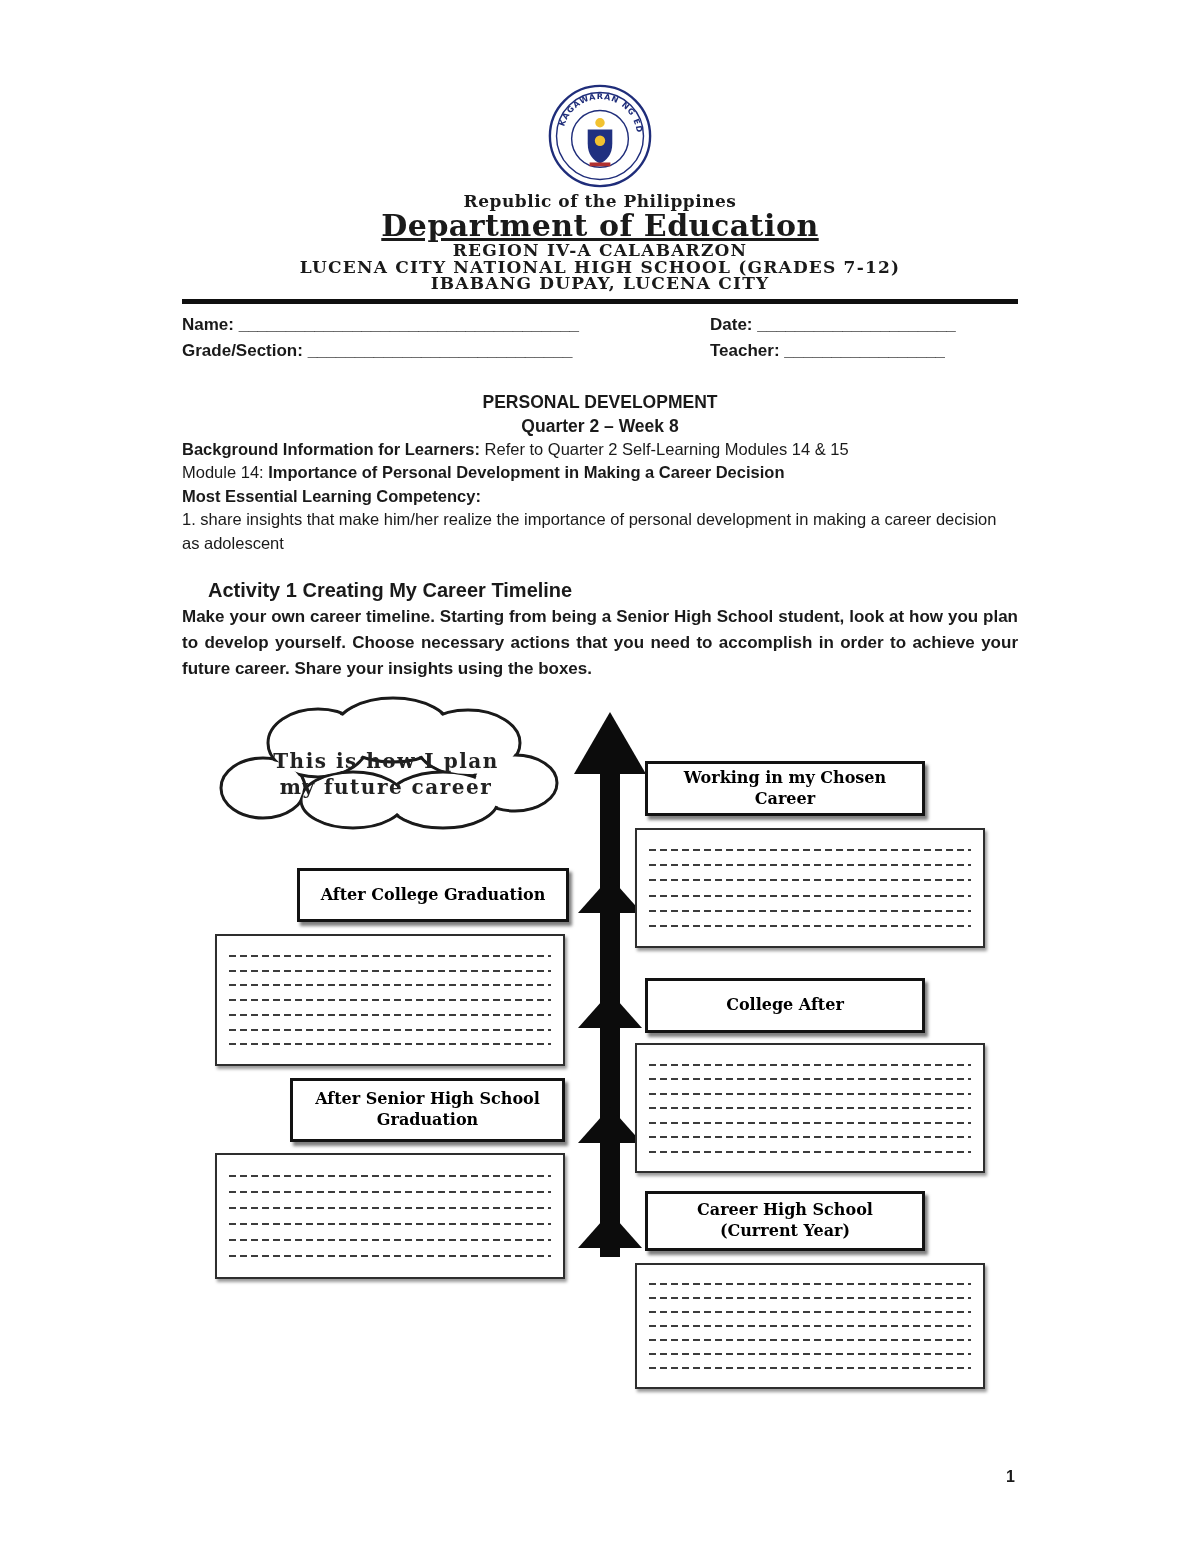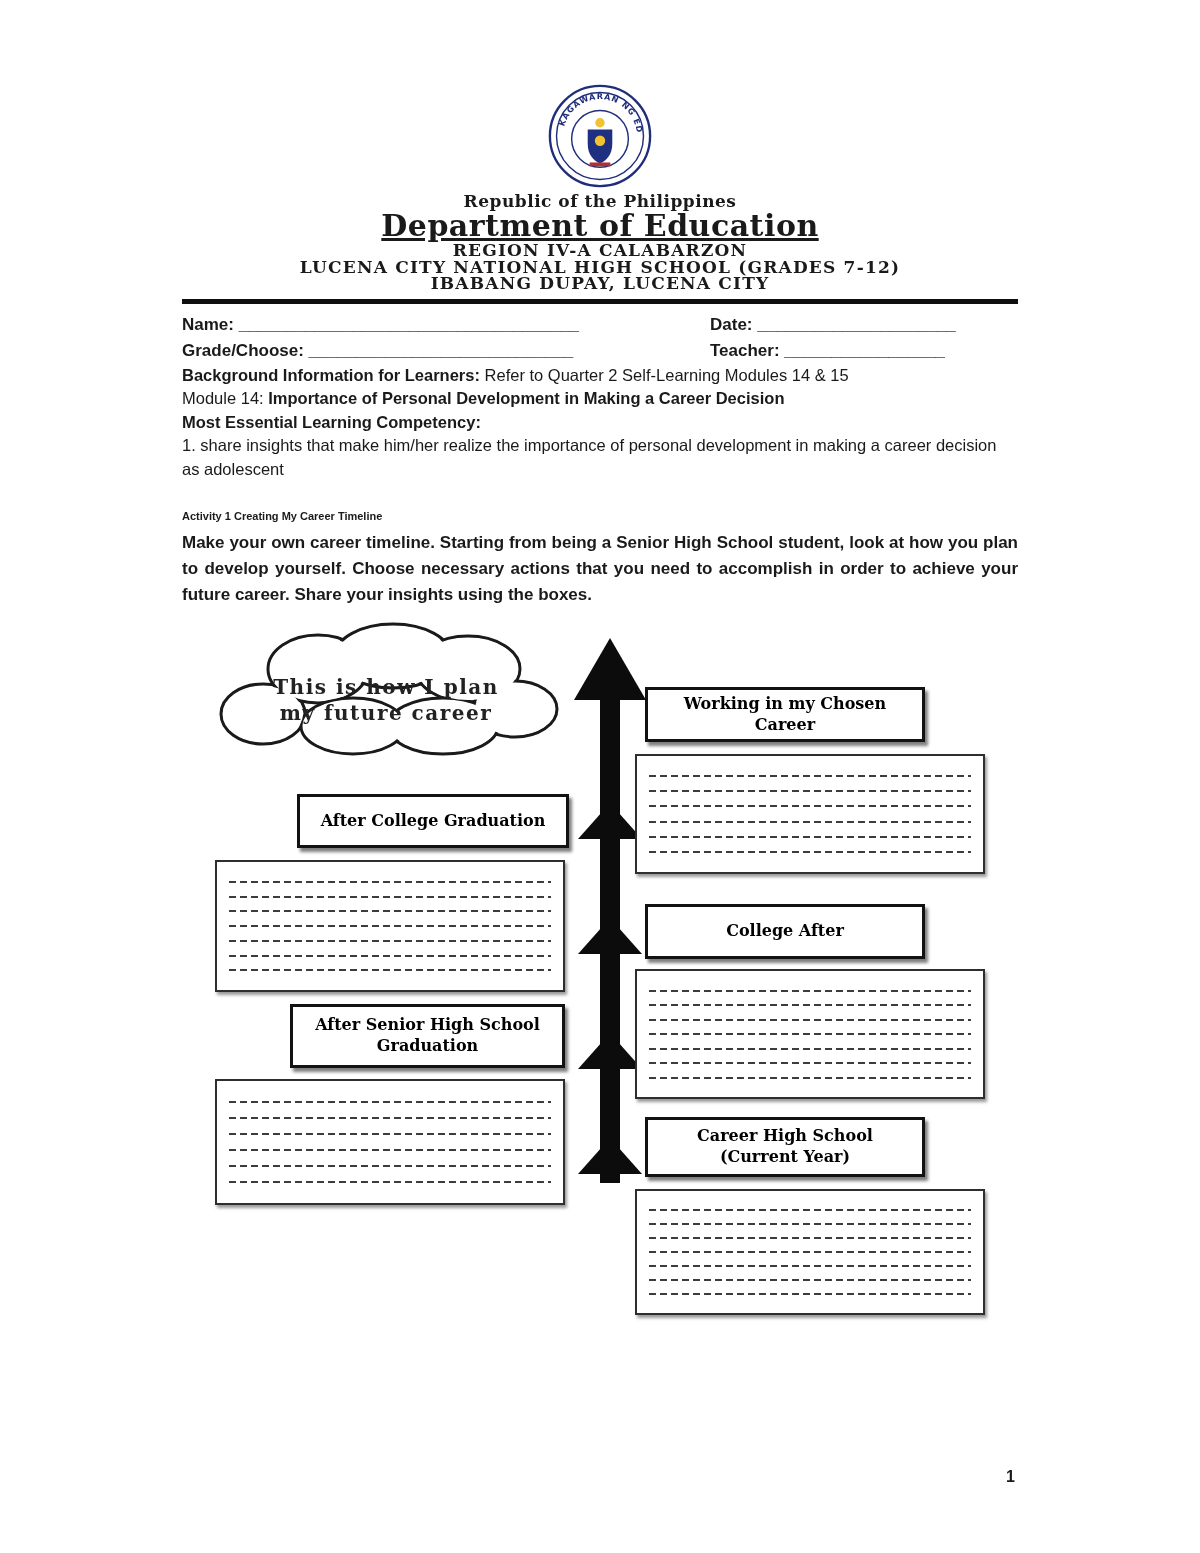--- a/index.html
+++ b/index.html
@@ -16,21 +16,21 @@
   .department{font-size:30px;line-height:30px;letter-spacing:.5px;text-decoration:underline;}
   .caps-line{font-family:"DejaVu Serif",serif;font-weight:700;font-size:17px;line-height:14.5px;margin-top:2px;letter-spacing:1.2px;}
   .divider{height:5px;background:#0f0f0f;margin:8px 0 8px;}
   .fields-row{display:flex;font-size:17px;font-weight:700;line-height:26px;}
   .fields-left{width:528px;white-space:nowrap;overflow:hidden;}
   .fields-right{white-space:nowrap;overflow:hidden;}
   .center-title{text-align:center;font-weight:700;font-size:17.5px;line-height:24px;margin-top:26px;}
   .info{font-size:16.5px;line-height:23.5px;}
   .bold{font-weight:700;}
   .activity{margin-top:22px;}
-  .activity-title{font-weight:700;font-size:11px;line-height:26px;}
+  .activity-title{font-weight:700;font-size:20px;line-height:26px;margin-left:26px;}
   .activity-text{font-weight:700;font-size:17px;line-height:26px;text-align:justify;margin-top:1px;}
   .diagram{position:relative;width:1200px;height:748px;margin-top:4px;}
   .diagram .abs{position:absolute;}
   .stage-box{
     position:absolute;background:#fff;border:3px solid #121212;
     box-shadow:3px 4px 3px rgba(0,0,0,.5);
     display:flex;align-items:center;justify-content:center;text-align:center;
     font-family:"DejaVu Serif",serif;font-weight:700;font-size:16px;color:#000000;
     line-height:1.3;padding:2px 10px;box-sizing:border-box;
   }
@@ -80,29 +80,33 @@
       <span>Name:</span>
       <span>____________________________________</span>
     </div>
     <div class="fields-right">
       <span>Date:</span>
       <span>_____________________</span>
     </div>
   </div>
   <div class="fields-row">
     <div class="fields-left">
-      <span>Grade/Choose:</span>
+      <span>Grade/Section:</span>
       <span>____________________________</span>
     </div>
     <div class="fields-right">
       <span>Teacher:</span>
       <span>_________________</span>
     </div>
   </div>
 
+  <div class="center-title">
+    <div>PERSONAL DEVELOPMENT</div>
+    <div>Quarter 2 – Week 8</div>
+  </div>
 
   <div class="info">
     <div>
       <span class="bold">Background Information for Learners:</span>
       <span>Refer to Quarter 2 Self-Learning Modules 14 &amp; 15</span>
     </div>
     <div>
       <span>Module 14:</span>
       <span class="bold">Importance of Personal Development in Making a Career Decision</span>
     </div>

